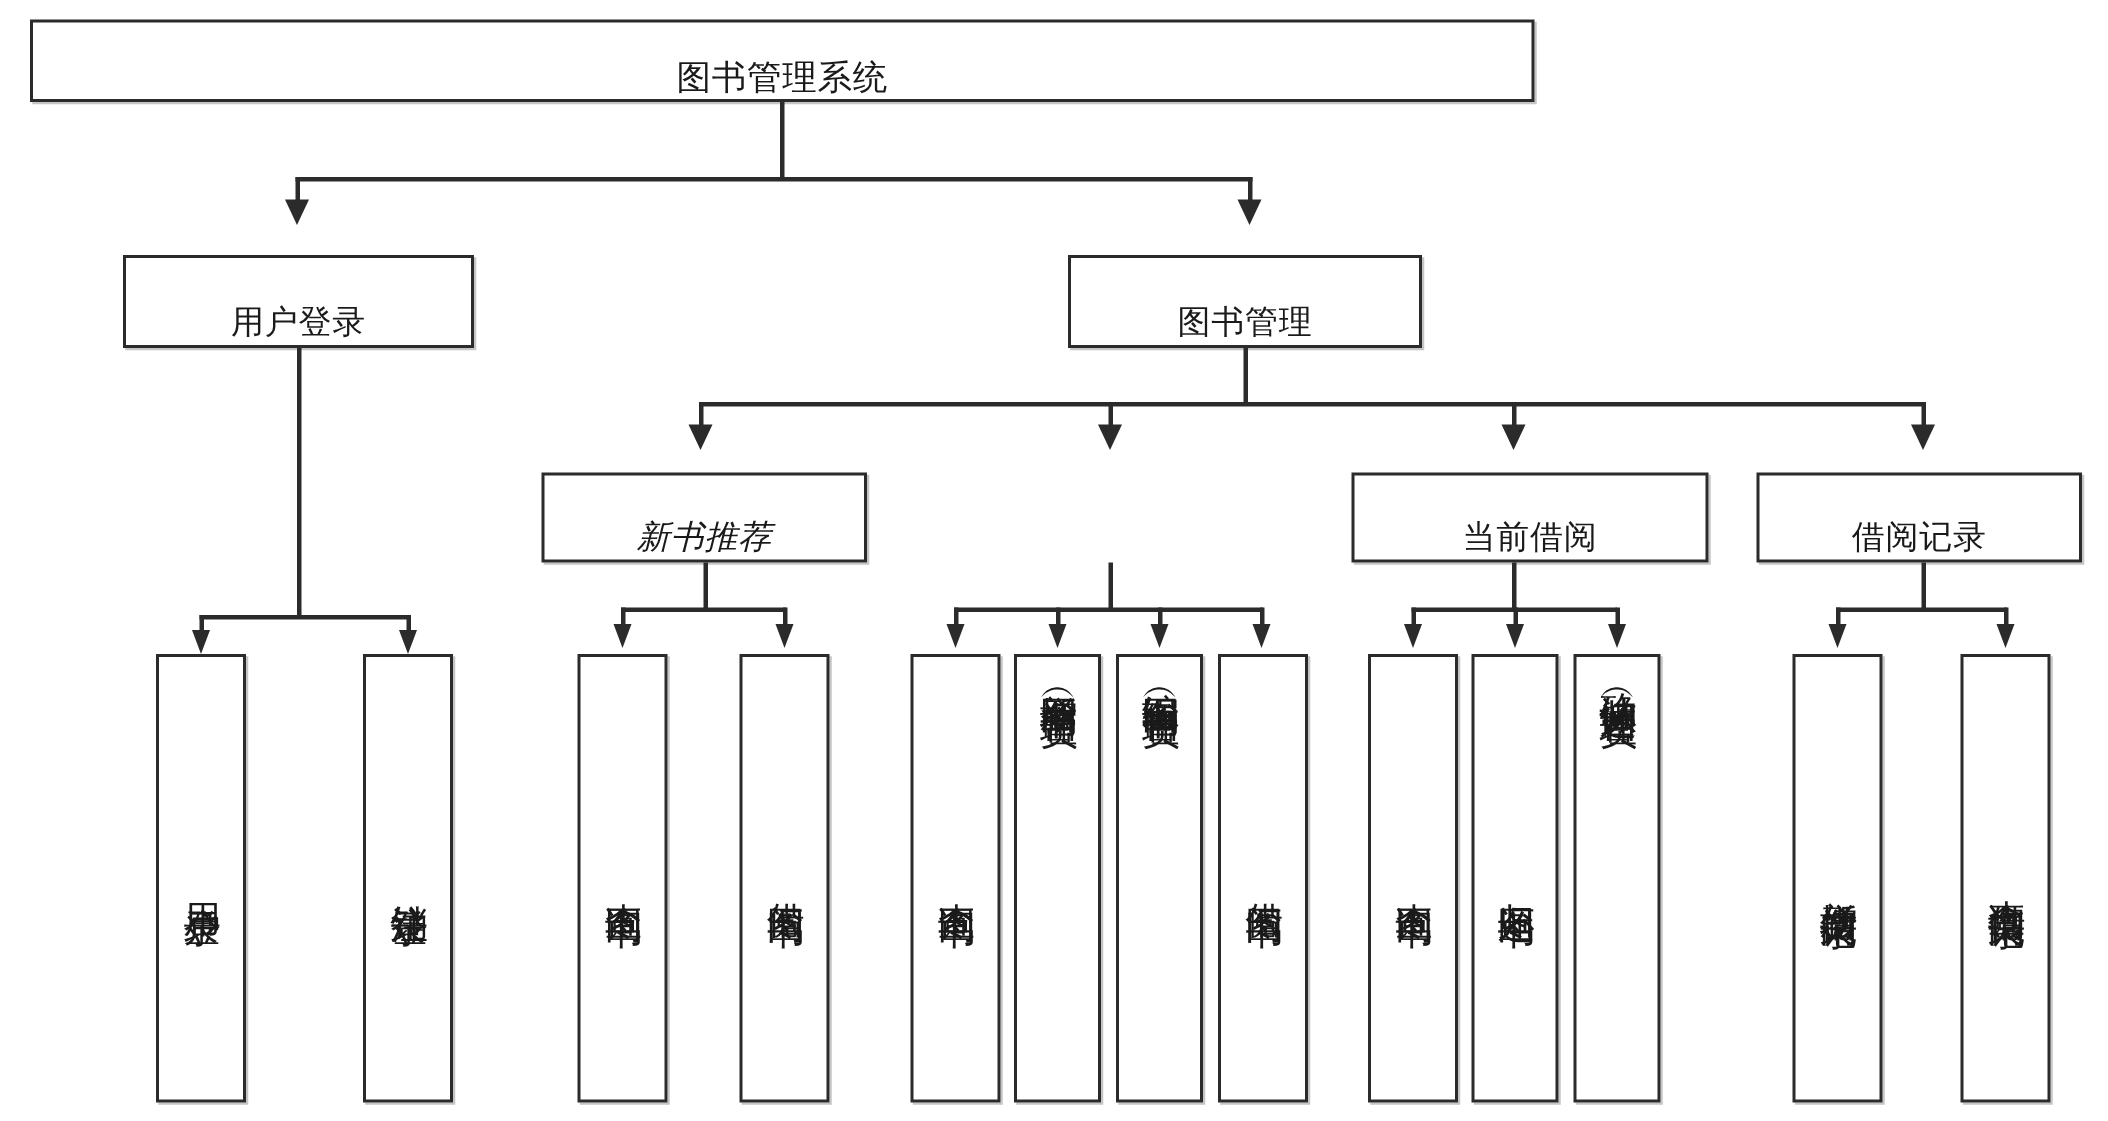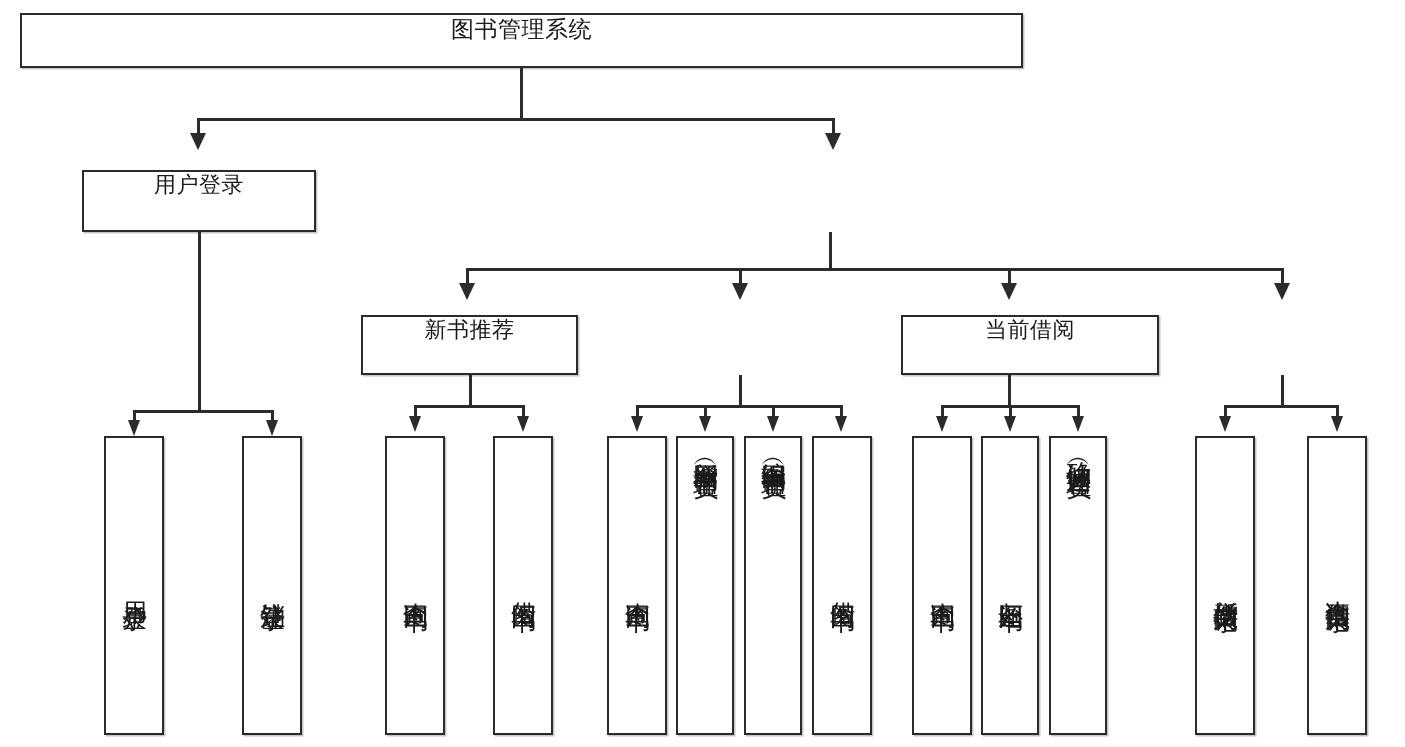--- a/index.html
+++ b/index.html
@@ -19,21 +19,21 @@
     overflow: hidden;
   }
   
   .node {
     position: absolute;
     box-sizing: border-box;
     background: #ffffff;
     border: 2.5px solid #2b2b2b;
     box-shadow: 1.5px 1.5px 0 rgba(150,150,150,0.55);
     display: flex;
-    align-items: flex-start;
+    align-items: flex-end;
     justify-content: center;
     color: #1a1a1a;
   }
   .node .label {
     display: block;
     text-align: center;
     line-height: 1.22;
     white-space: pre;
   }
   
@@ -109,44 +109,50 @@
   <div class="edge v" style="left:197px; top:118px; height:18px;"></div>
   <div class="arrow" style="left:190px; top:133px;"></div>
 
   <div class="edge v" style="left:832px; top:118px; height:18px;"></div>
   <div class="arrow" style="left:825px; top:133px;"></div>
 
   <div class="node horiz" style="left:82px; top:170px; width:234px; height:62px;">
     <span class="label">用户登录</span>
   </div>
 
+  <div class="node horiz" style="left:712px; top:170px; width:236px; height:62px;">
+    <span class="label">图书管理</span>
+  </div>
 
   <div class="edge v" style="left:198px; top:232px; height:180px;"></div>
   <div class="edge h" style="left:133px; top:410px; width:140px;"></div>
   <div class="edge v" style="left:133px; top:410px; height:14px;"></div>
   <div class="arrow slim" style="left:128px; top:420px;"></div>
   <div class="edge v" style="left:271px; top:410px; height:14px;"></div>
   <div class="arrow slim" style="left:266px; top:420px;"></div>
 
   <div class="edge v" style="left:829px; top:232px; height:38px;"></div>
   <div class="edge h" style="left:466px; top:268px; width:818px;"></div>
   <div class="edge v" style="left:466px; top:268px; height:18px;"></div>
   <div class="arrow" style="left:459px; top:283px;"></div>
   <div class="edge v" style="left:739px; top:268px; height:18px;"></div>
   <div class="arrow" style="left:732px; top:283px;"></div>
   <div class="edge v" style="left:1008px; top:268px; height:18px;"></div>
   <div class="arrow" style="left:1001px; top:283px;"></div>
   <div class="edge v" style="left:1281px; top:268px; height:18px;"></div>
   <div class="arrow" style="left:1274px; top:283px;"></div>
 
-  <div class="node horiz" style="left:361px; top:315px; width:217px; height:60px;">
+  <div class="node horiz" style="left:361px; top:315px; width:217px; height:60px;font-style:italic;">
     <span class="label">新书推荐</span>
   </div>
-  <div class="node horiz" style="left:901px; top:315px; width:258px; height:60px;">
+  <div class="node horiz" style="left:901px; top:315px; width:238px; height:60px;">
     <span class="label">当前借阅</span>
+  </div>
+  <div class="node horiz" style="left:1171px; top:315px; width:217px; height:60px;">
+    <span class="label">借阅记录</span>
   </div>
 
   <div class="edge v" style="left:469px; top:375px; height:32px;"></div>
   <div class="edge h" style="left:414px; top:405px; width:110px;"></div>
   <div class="edge v" style="left:414px; top:405px; height:14px;"></div>
   <div class="arrow slim" style="left:409px; top:416px;"></div>
   <div class="edge v" style="left:522px; top:405px; height:14px;"></div>
   <div class="arrow slim" style="left:517px; top:416px;"></div>
 
   <div class="edge v" style="left:739px; top:375px; height:32px;"></div>

